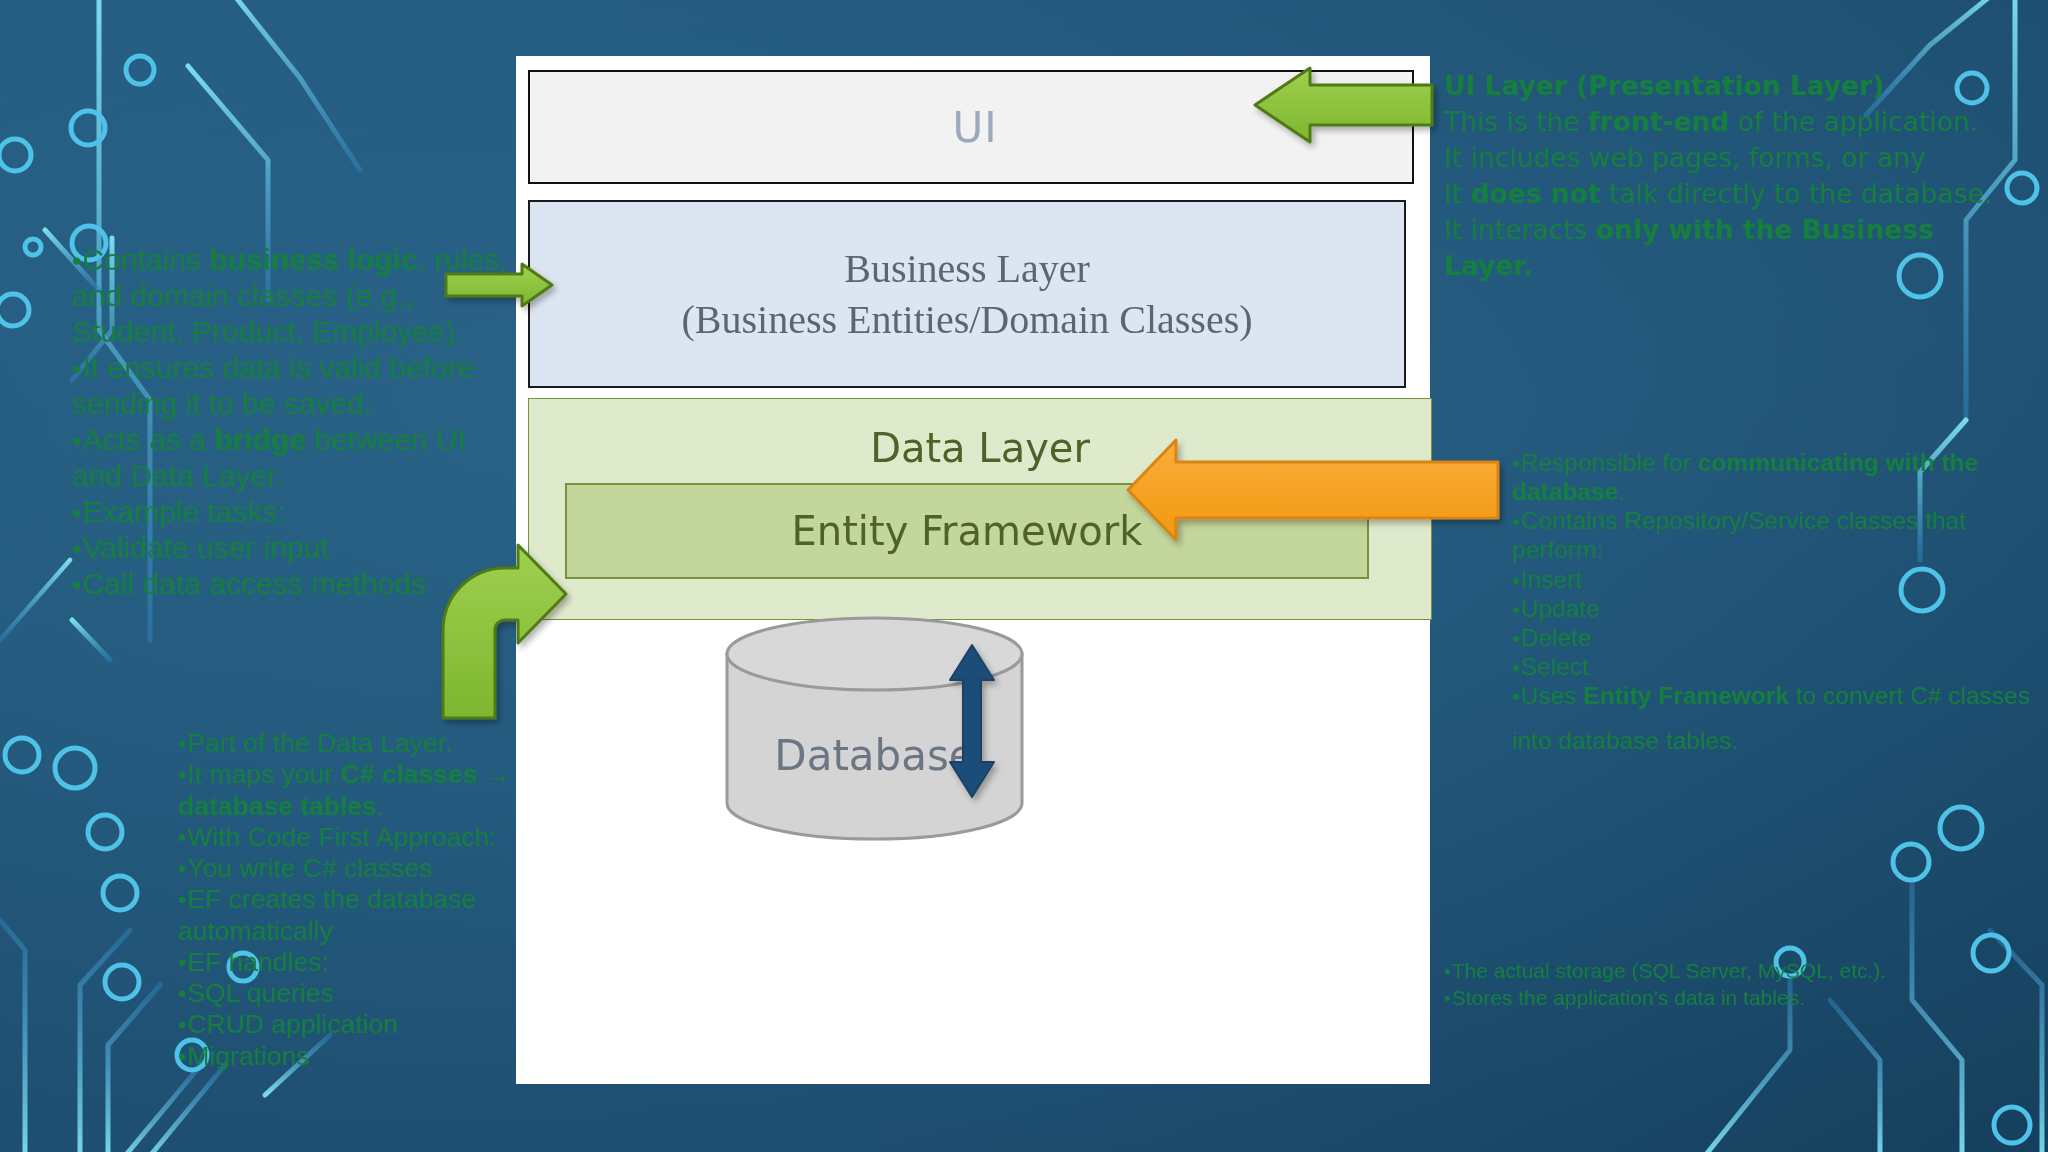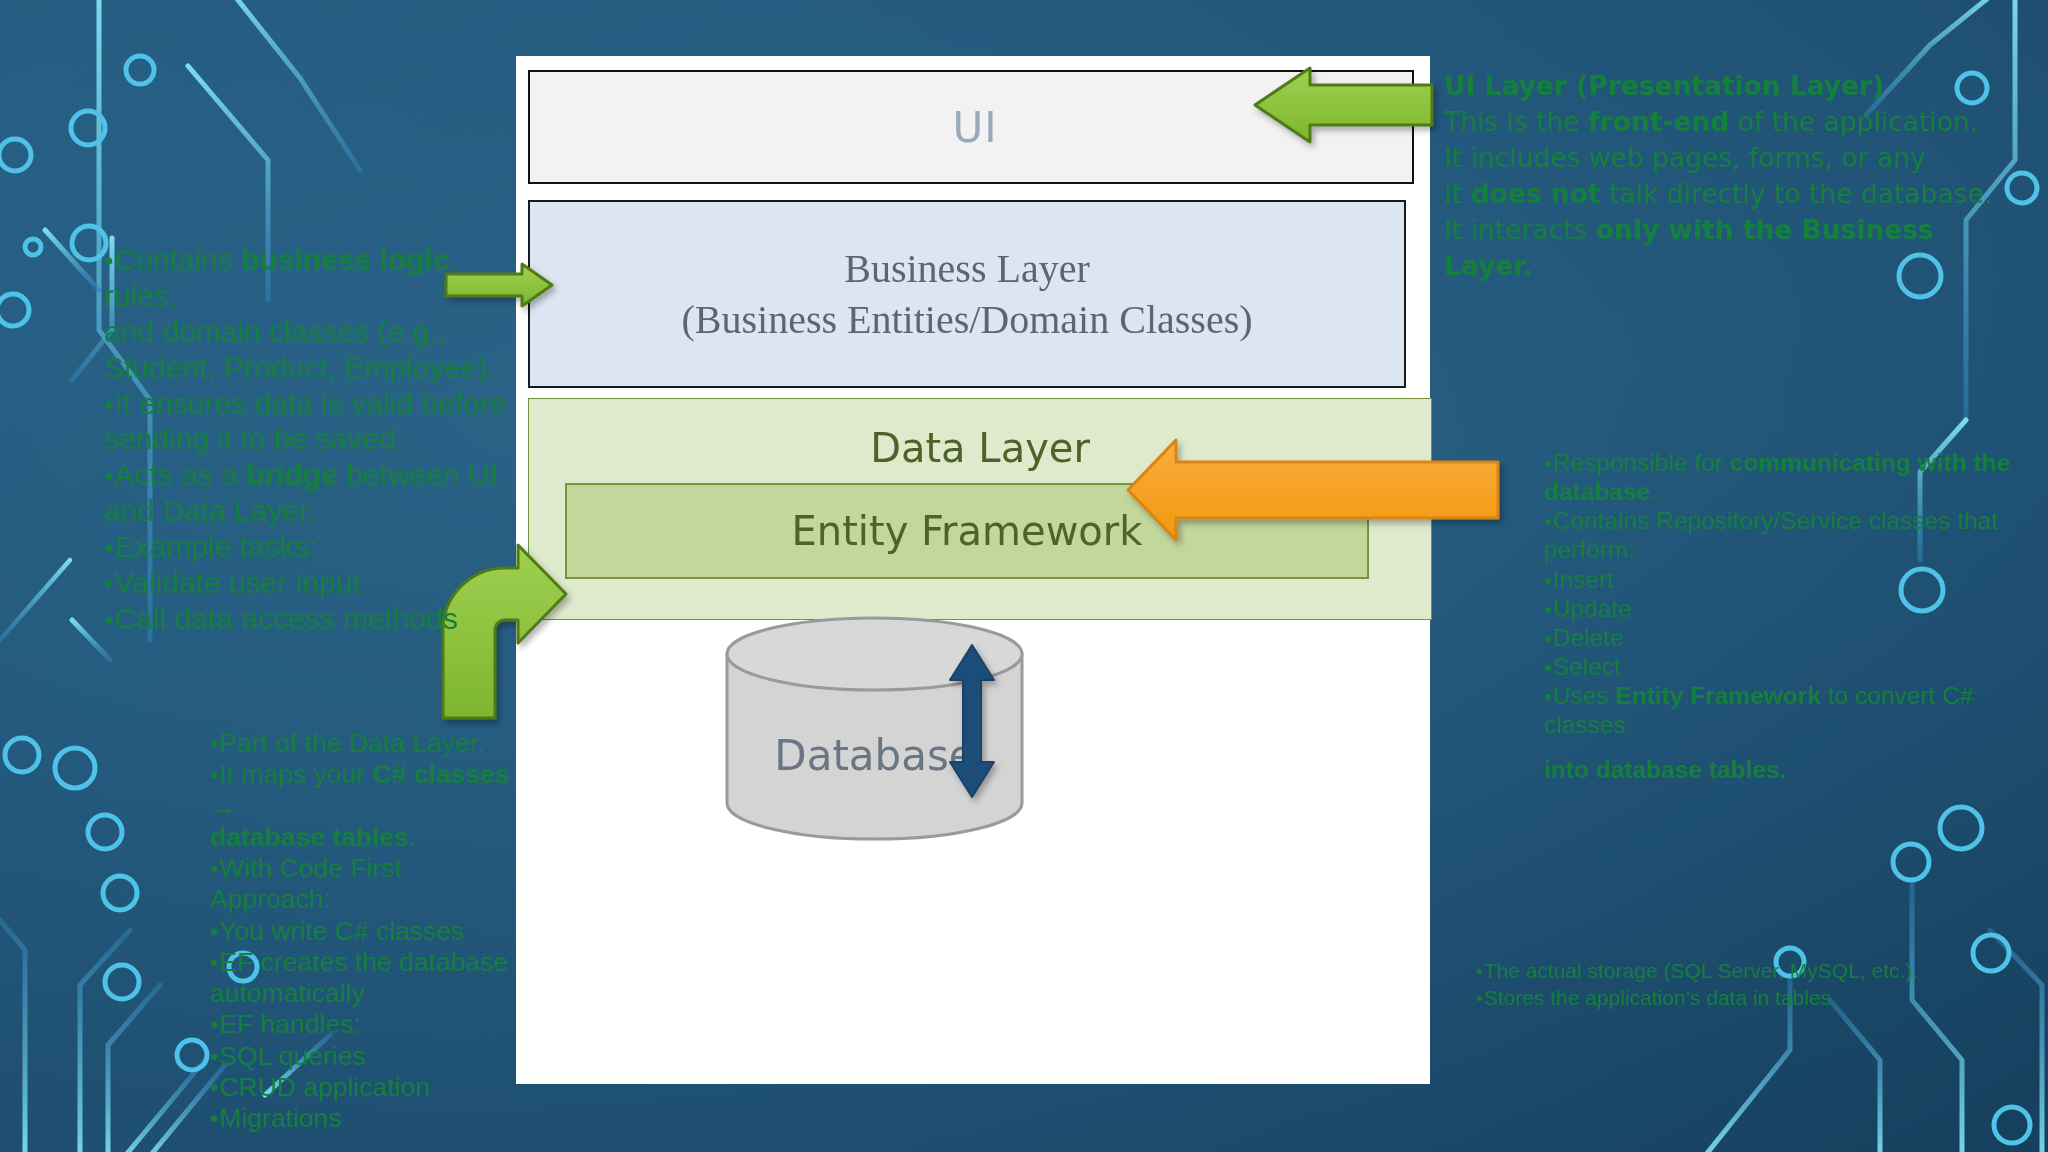--- a/index.html
+++ b/index.html
@@ -69,21 +69,21 @@
 
   
   .arrow-layer{position:absolute;left:0;top:0;width:2048px;height:1152px;pointer-events:none;}
 
   
   .txt{
     position:absolute;color:#15803d;
     font-family:"Liberation Sans",sans-serif;
   }
   .txt p{margin:0;}
-  .bullets p{ text-indent:0;margin-left:32px; }
+  .bullets p{ text-indent:0; }
   .bullets p::before{content:"\2022";margin-right:1px;font-size:0.9em;}
   .nb p::before{content:"";margin-right:0;}
 
   
   .col-left{
     left:72px;top:242px;width:445px;font-size:30px;line-height:1.185;
   }
   
   .col-left-bottom{
     left:178px;top:728px;width:345px;font-size:26.5px;line-height:1.18;
@@ -91,21 +91,21 @@
   
   .col-right-top{
     left:1444px;top:68px;width:560px;font-size:26.5px;line-height:1.355;
     font-family:"DejaVu Sans",sans-serif;
   }
   .col-right-top .h{font-weight:bold;}
   
   .col-right-mid{
     left:1512px;top:448px;width:520px;font-size:24.5px;line-height:1.185;
   }
-  .col-right-mid .spaced{margin-top:16px;font-weight:bold;}
+  .col-right-mid .spaced{margin-top:16px;}
   
   .col-right-bottom{
     left:1444px;top:958px;width:580px;font-size:21px;line-height:1.27;
   }
   b{font-weight:bold;}
 </style>
 <style>.bullets p.nobullet::before{content:"";margin-right:0;}</style></head>
 <body>
 
 <svg class="bg-svg" viewBox="0 0 2048 1152">

